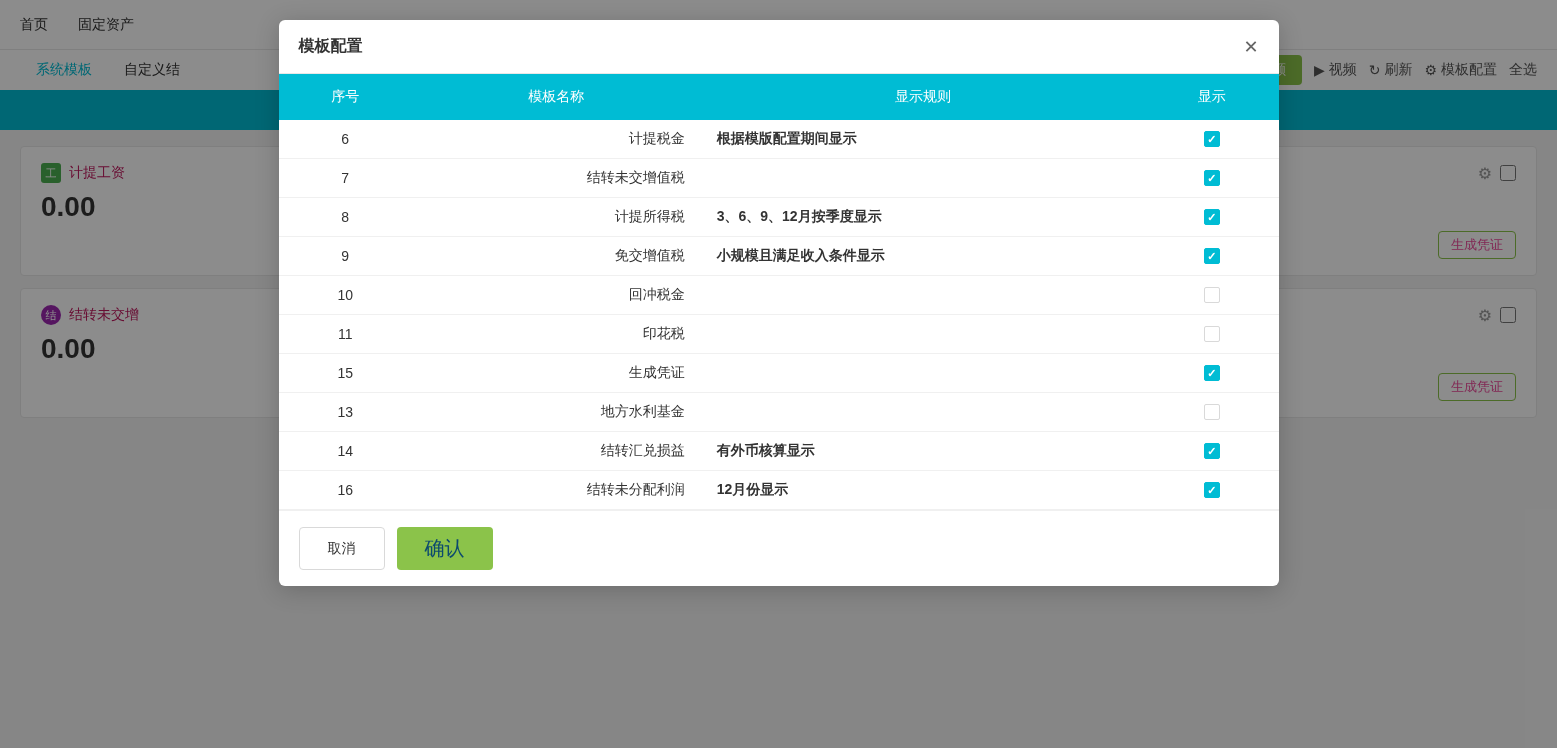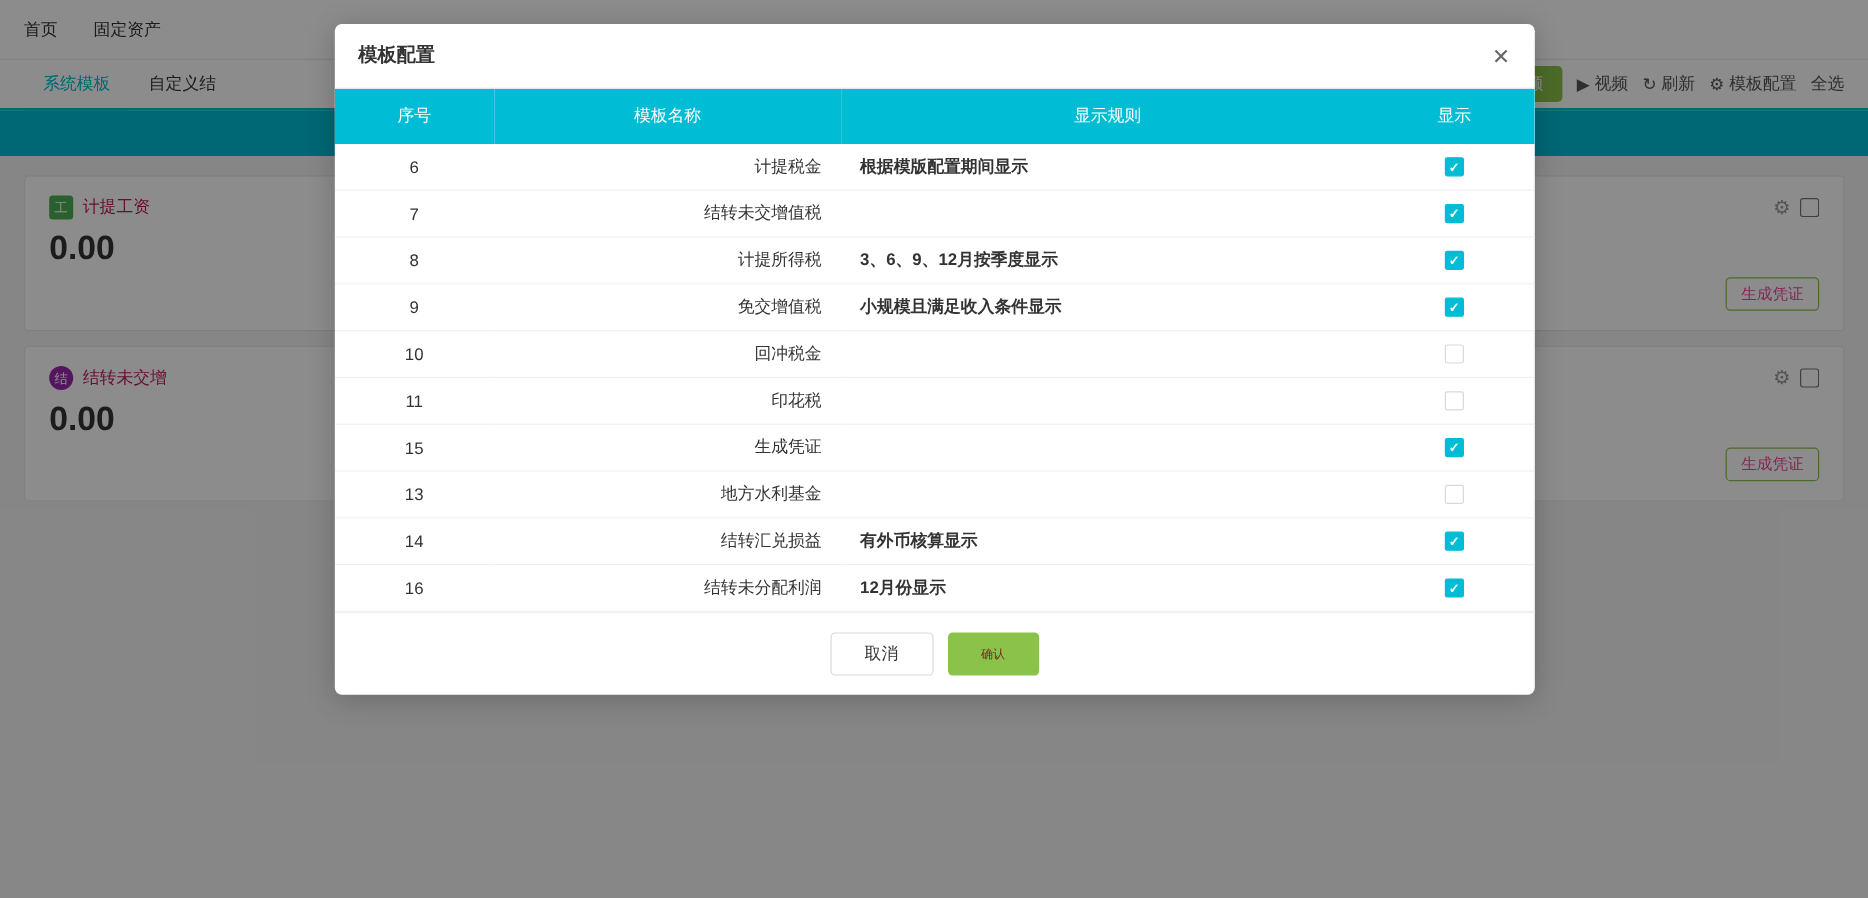--- a/index.html
+++ b/index.html
@@ -253,41 +253,41 @@
     }
     .table-scroll::-webkit-scrollbar-thumb {
       background: #ccc;
       border-radius: 3px;
     }
 
     
     .modal-footer {
       padding: 16px 20px;
       display: flex;
-      justify-content: center;
+      justify-content: flex-start;
       gap: 12px;
       border-top: 1px solid #f0f0f0;
     }
     .btn-cancel {
       padding: 8px 28px;
       border: 1px solid #d9d9d9;
       background: #fff;
       border-radius: 4px;
       cursor: pointer;
       font-size: 14px;
       color: #333;
     }
     .btn-confirm {
       padding: 8px 28px;
       border: none;
       background: #8bc34a;
-      color: #7f1d1d;
+      color: #0c4a6e;
       border-radius: 4px;
       cursor: pointer;
-      font-size: 10px;
+      font-size: 20px;
     }
 
     .teal-bar {
       height: 38px;
       background: #00bcd4;
       margin: 0;
     }
   </style>
 </head>
 <body>

